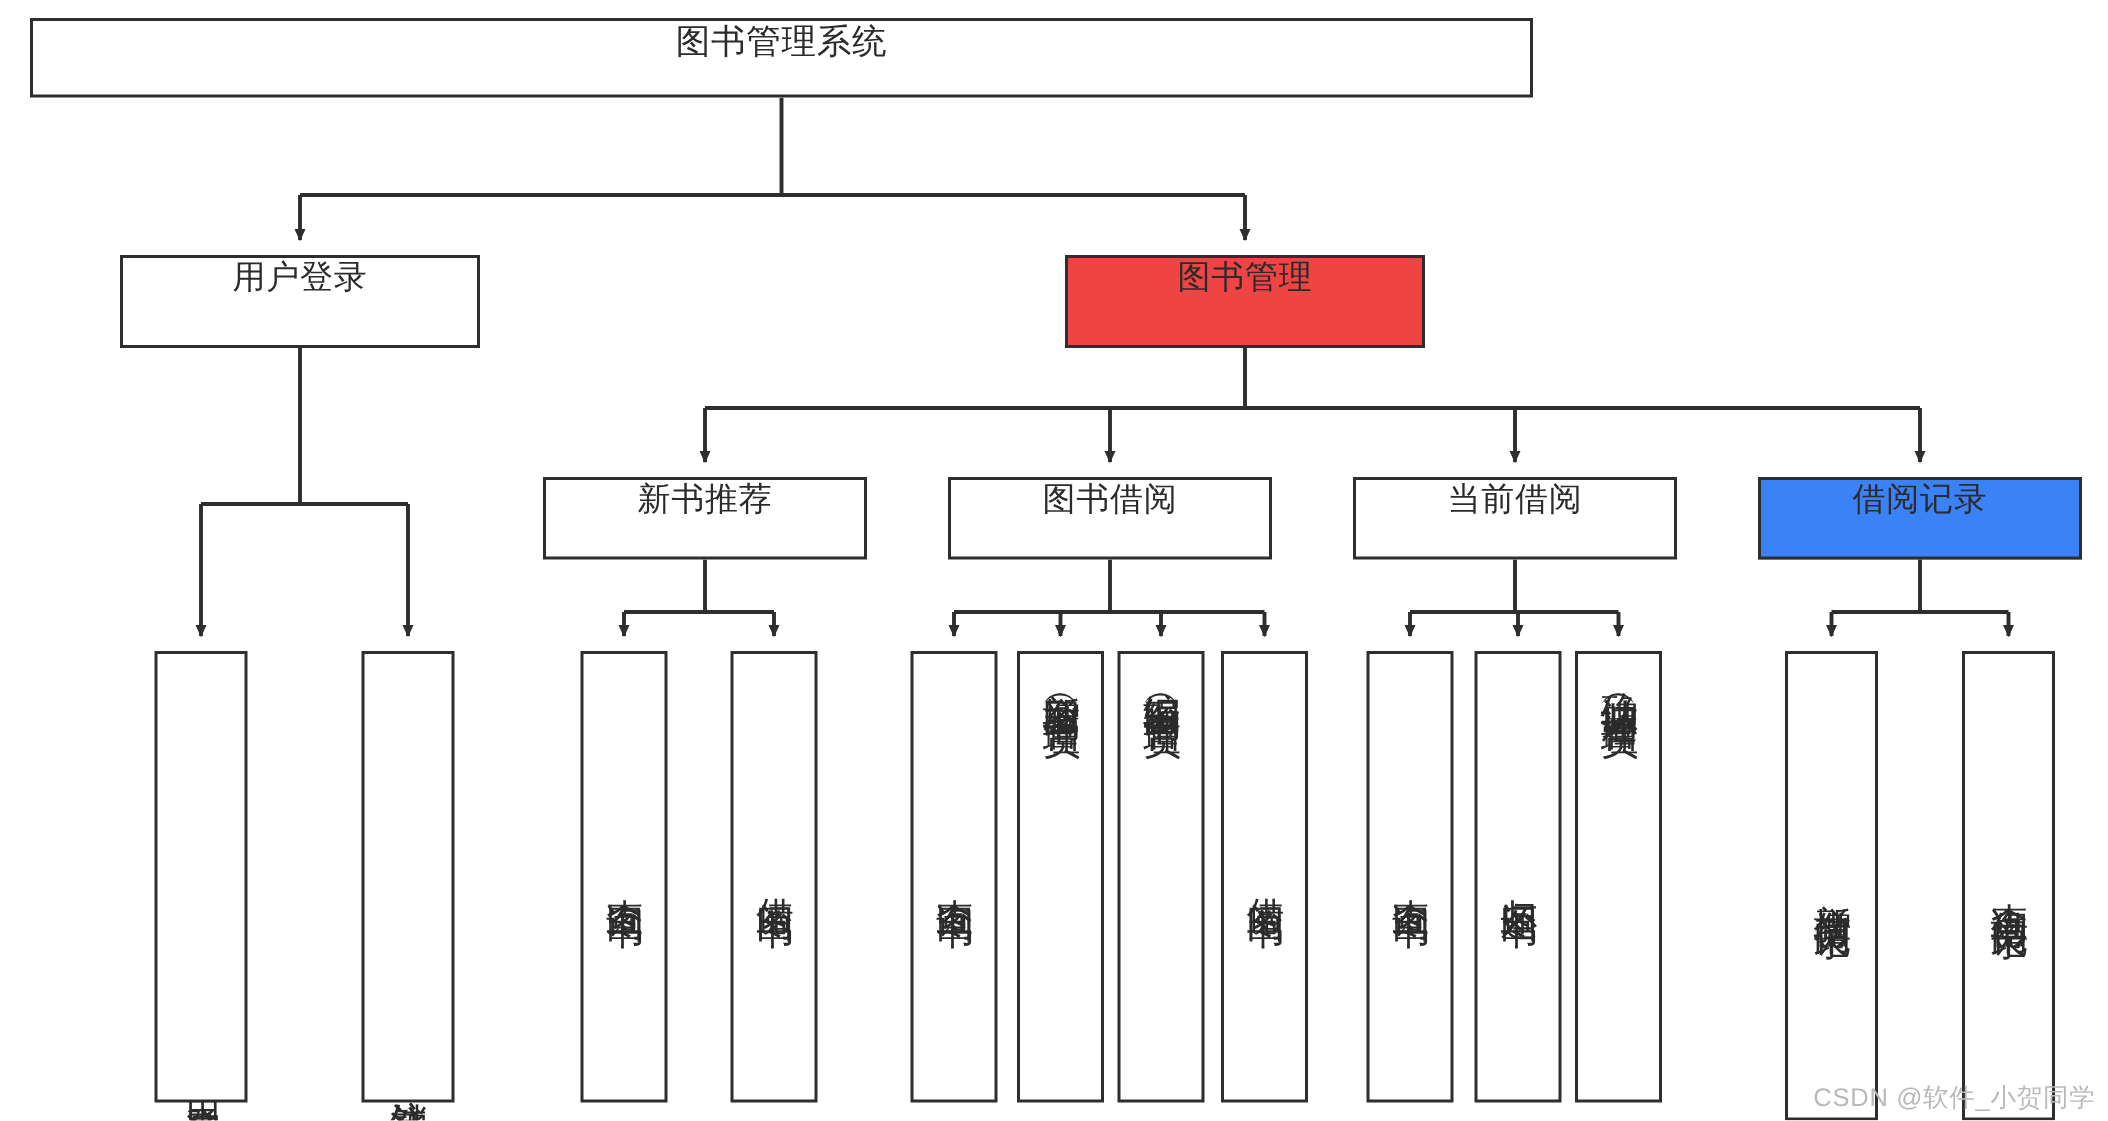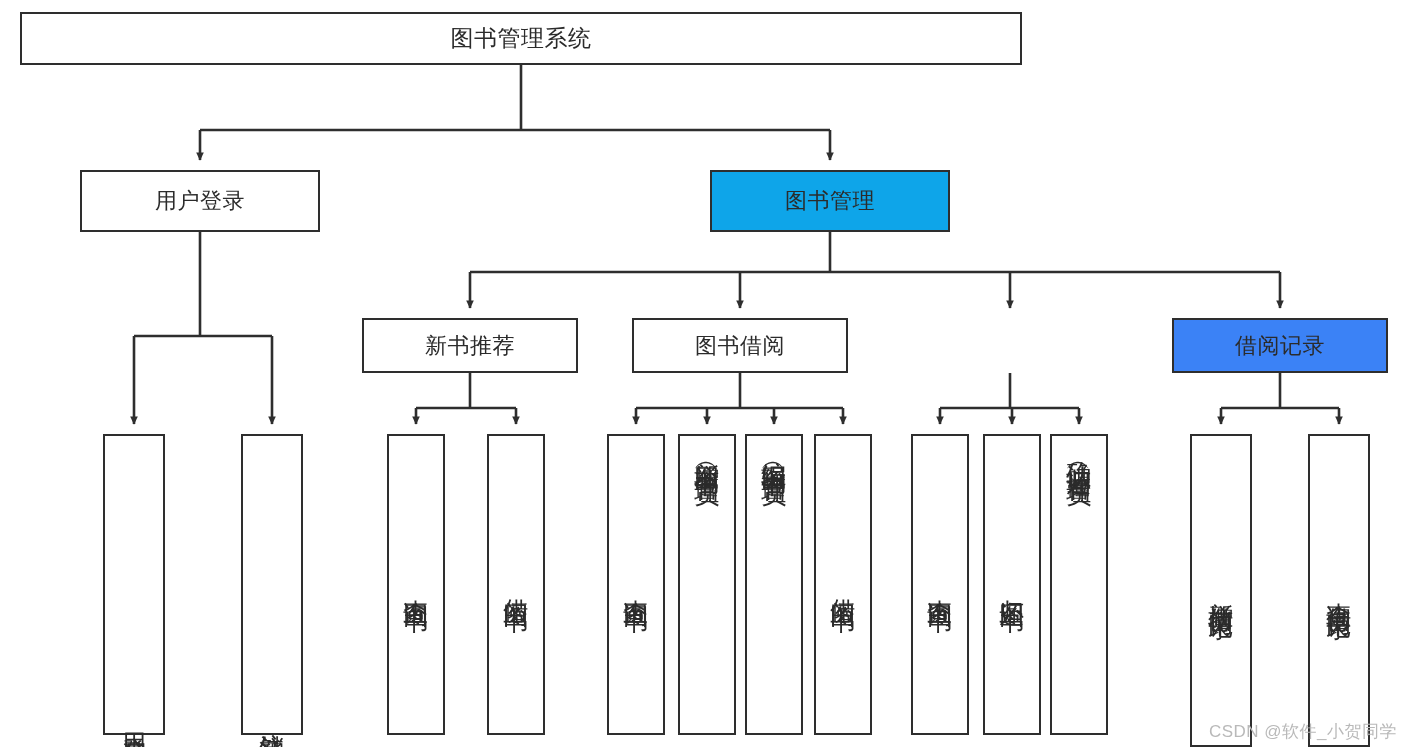--- a/index.html
+++ b/index.html
@@ -25,21 +25,20 @@
     width: 1405px;
     height: 747px;
     pointer-events: none;
   }
   .node {
     position: absolute;
     box-sizing: border-box;
     background: #ffffff;
     border: 2px solid #2e2e2e;
     display: flex;
-    align-items: center;
     justify-content: center;
     color: #2b2b2b;
   }
   .node-label {
     display: block;
     text-align: center;
     line-height: 1.18;
     color: #2b2b2b;
   }
   
@@ -139,30 +138,33 @@
     </g>
   </svg>
 
   <div class="node horiz root" style="left: 20px; top: 12px; width: 1002px; height: 53px; border-color: rgb(46, 46, 46); background: rgb(255, 255, 255); color: rgb(43, 43, 43);">
     <span class="node-label">图书管理系统</span>
   </div>
 
   <div class="node horiz" style="left: 80px; top: 170px; width: 240px; height: 62px; border-color: rgb(46, 46, 46); background: rgb(255, 255, 255); color: rgb(43, 43, 43);">
     <span class="node-label">用户登录</span>
   </div>
-  <div class="node horiz" style="left: 710px; top: 170px; width: 240px; height: 62px; border-color: rgb(46, 46, 46); background: #0ea5e9; color: rgb(43, 43, 43);">
+  <div class="node horiz" style="left: 710px; top: 170px; width: 240px; height: 62px; border-color: rgb(46, 46, 46); background: #ef4444; color: rgb(43, 43, 43);">
     <span class="node-label">图书管理</span>
   </div>
 
   <div class="node horiz" style="left: 632px; top: 318px; width: 216px; height: 55px; border-color: rgb(46, 46, 46); background: rgb(255, 255, 255); color: rgb(43, 43, 43);">
     <span class="node-label">图书借阅</span>
   </div>
   <div class="node horiz" style="left: 362px; top: 318px; width: 216px; height: 55px; border-color: rgb(46, 46, 46); background: rgb(255, 255, 255); color: rgb(43, 43, 43);">
     <span class="node-label">新书推荐</span>
   </div>
+  <div class="node horiz" style="left: 902px; top: 318px; width: 216px; height: 55px; border-color: rgb(46, 46, 46); background: rgb(255, 255, 255); color: rgb(43, 43, 43);">
+    <span class="node-label">当前借阅</span>
+  </div>
   <div class="node horiz" style="left: 1172px; top: 318px; width: 216px; height: 55px; border-color: rgb(46, 46, 46); background: #3b82f6; color: rgb(43, 43, 43);">
     <span class="node-label">借阅记录</span>
   </div>
 
   <div class="node vert bottomv" style="left: 103px; top: 434px; width: 62px; height: 301px; border-color: rgb(46, 46, 46); background: rgb(255, 255, 255); color: rgb(43, 43, 43);">
     <span class="node-label">用户登录</span>
   </div>
   <div class="node vert bottomv" style="left: 241px; top: 434px; width: 62px; height: 301px; border-color: rgb(46, 46, 46); background: rgb(255, 255, 255); color: rgb(43, 43, 43);">
     <span class="node-label">注销登录</span>
   </div>

